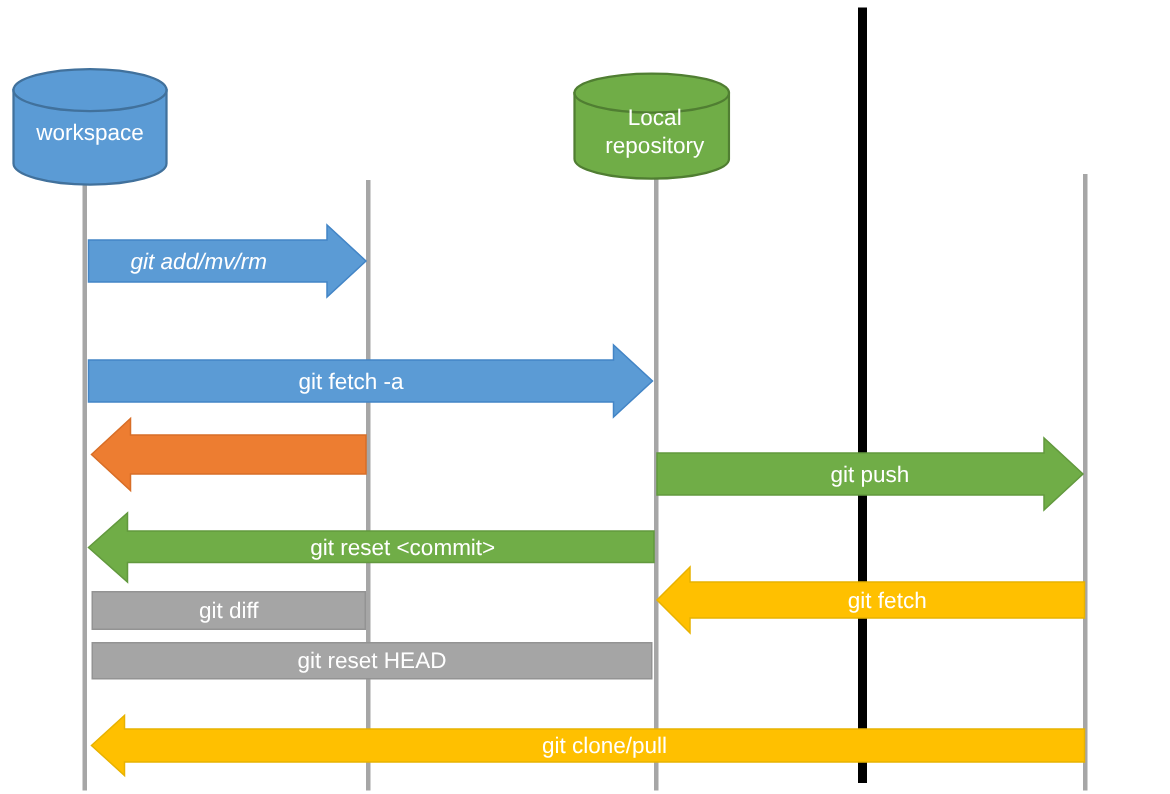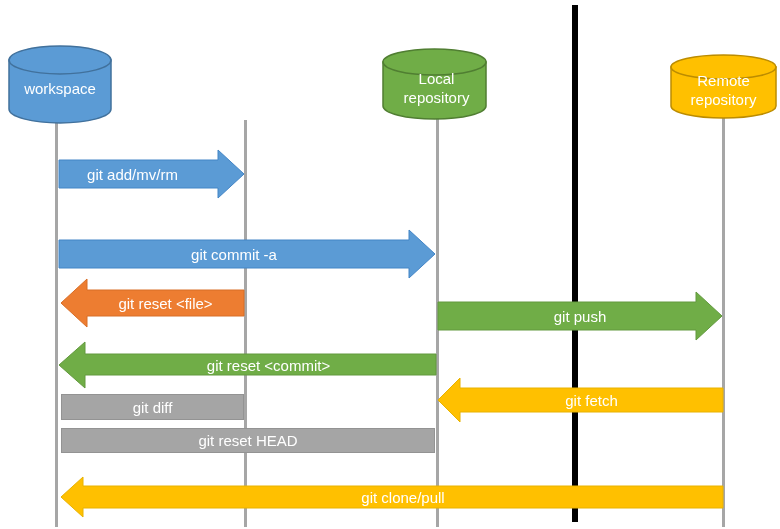--- a/index.html
+++ b/index.html
@@ -46,48 +46,40 @@
 
 
   <div class="cylinder" style="left:382px;top:48px;width:105px;height:72px;">
     <svg width="105" height="72" viewBox="0 0 105 72">
       <path d="M1,14 V58 A51.5,13 0 0 0 104,58 V14 Z" stroke-width="1.5" fill="#70AD47" stroke="#507E32"></path>
       <ellipse cx="52.5" cy="14" rx="51.5" ry="13" stroke-width="1.5" fill="#70AD47" stroke="#507E32"></ellipse>
     </svg>
     <div class="cyl-label" style="padding:9px 10px 0 14px;">Local repository</div>
   </div>
 
-  <div class="cylinder" style="left:670px;top:54px;width:107px;height:65px;">
-    <svg width="107" height="65" viewBox="0 0 107 65">
-      <path d="M1,13 V52 A52.5,12 0 0 0 106,52 V13 Z" stroke-width="1.5" fill="#FFC000" stroke="#BC8C00"></path>
-      <ellipse cx="53.5" cy="13" rx="52.5" ry="12" stroke-width="1.5" fill="#FFC000" stroke="#BC8C00"></ellipse>
-    </svg>
-    <div class="cyl-label" style="padding:8px 10px 0 10px;">Remote repository</div>
-  </div>
 
   <div class="arrow" style="left:59px;top:150px;width:185px;height:48px;">
     <svg width="185" height="48" viewBox="0 0 185 48">
       <polygon points="0,10 159,10 159,0 185,24 159,48 159,38 0,38" stroke-width="1" fill="#5B9BD5" stroke="#4385C6"></polygon>
     </svg>
-    <span class="arrow-label" style="left:0;right:38px;">git add/mv/rm</span>
+    <span class="arrow-label" style="left:0;right:38px;font-style:italic;">git add/mv/rm</span>
   </div>
 
 
   <div class="arrow" style="left:59px;top:230px;width:376px;height:48px;">
     <svg width="376" height="48" viewBox="0 0 376 48">
       <polygon points="0,10 350,10 350,0 376,24 350,48 350,38 0,38" stroke-width="1" fill="#5B9BD5" stroke="#4385C6"></polygon>
     </svg>
-    <span class="arrow-label" style="left:0;right:26px;">git commit -a</span>
+    <span class="arrow-label" style="left:0;right:26px;">git fetch -a</span>
   </div>
 
   <div class="arrow" style="left:61px;top:279px;width:183px;height:48px;">
     <svg width="183" height="48" viewBox="0 0 183 48">
       <polygon points="183,11 26,11 26,0 0,24 26,48 26,37 183,37" stroke-width="1" fill="#ED7D31" stroke="#D86E27"></polygon>
     </svg>
-    <span class="arrow-label" style="left:26px;right:0;">git reset &lt;file&gt;</span>
   </div>
 
   <div class="arrow" style="left:438px;top:292px;width:284px;height:48px;">
     <svg width="284" height="48" viewBox="0 0 284 48">
       <polygon points="0,10 258,10 258,0 284,24 258,48 258,38 0,38" stroke-width="1" fill="#70AD47" stroke="#62993E"></polygon>
     </svg>
     <span class="arrow-label" style="left:0;right:26px;margin-left:26px;">git push</span>
   </div>
 
   <div class="arrow" style="left:59px;top:342px;width:377px;height:46px;padding-left:16px;">

